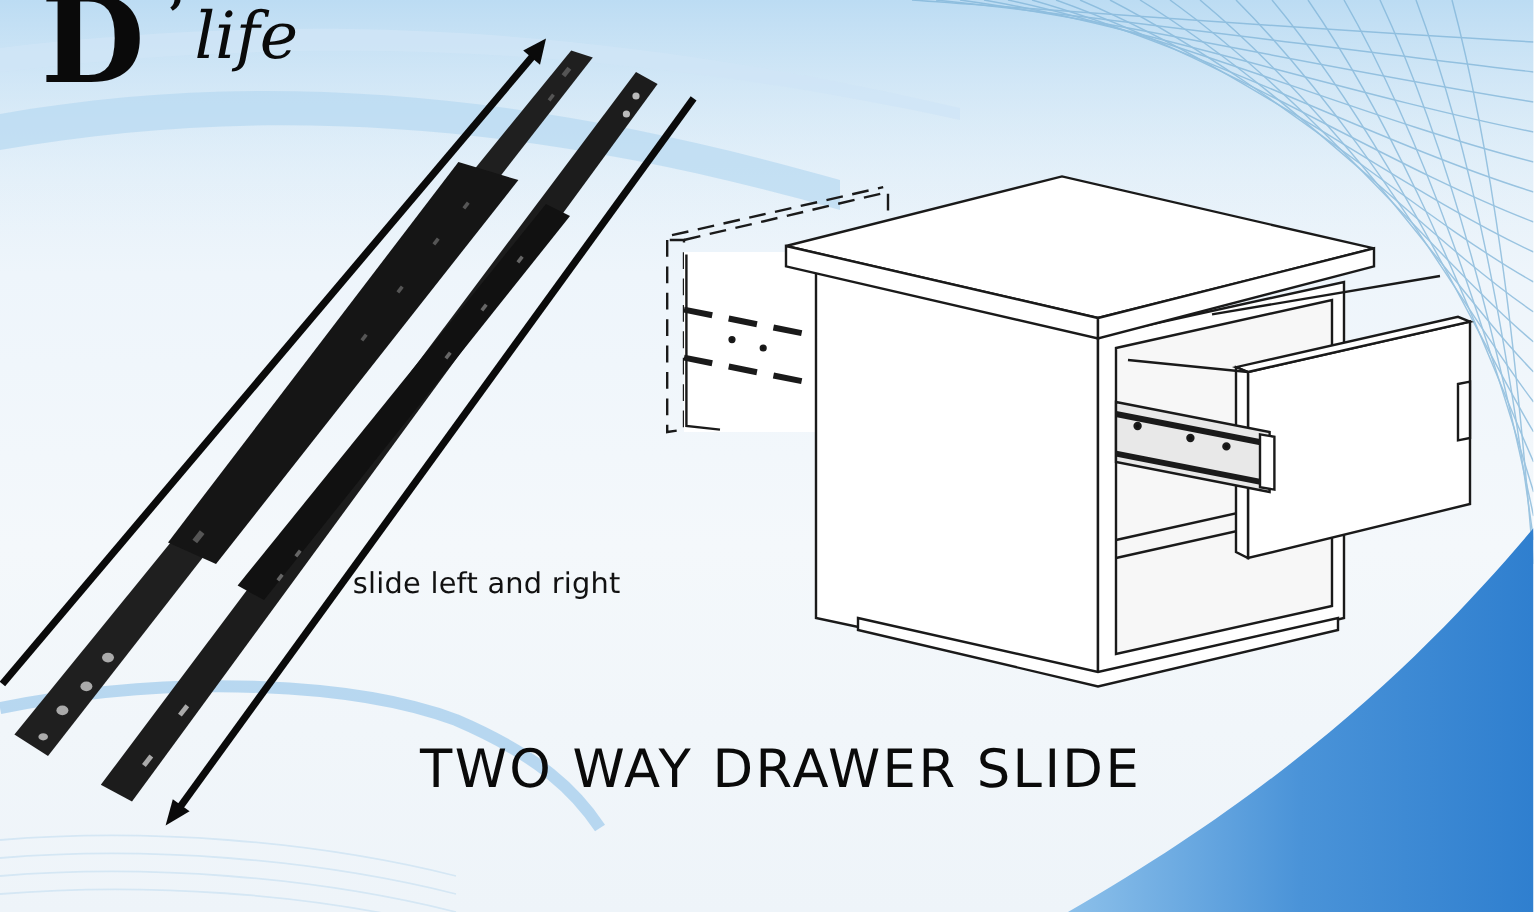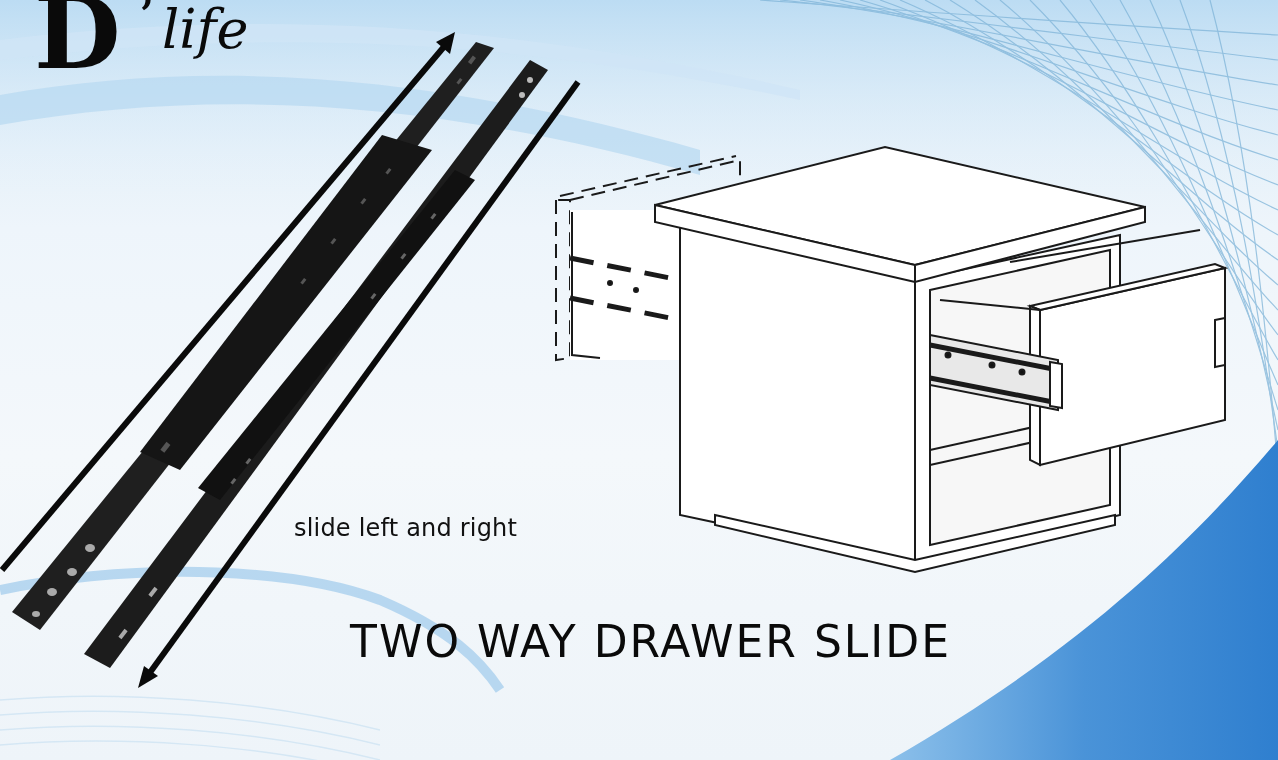--- a/index.html
+++ b/index.html
@@ -4,21 +4,21 @@
   <style>
     html, body { margin: 0; padding: 0; }
     body { width: 1278px; height: 760px; overflow: hidden; font-family: "DejaVu Sans", sans-serif; }
     .canvas { position: relative; width: 1278px; height: 760px; overflow: hidden;
       background: linear-gradient(180deg, #d6e9f6 0%, #eef5fb 30%, #f4f8fb 60%, #eef4f9 100%); }
     .bg-svg { position: absolute; left: 0; top: 0; width: 1278px; height: 760px; }
     .logo { position: absolute; left: 34px; top: -26px; }
     .logo-d { font-family: "DejaVu Serif", serif; font-weight: bold; font-size: 100px; color: #0a0a0a; letter-spacing: -2px; }
     .logo-life { position: absolute; left: 128px; top: 24px; font-family: "DejaVu Serif", serif; font-style: italic; font-size: 54px; color: #0a0a0a; }
     .logo-apos { position: absolute; left: 106px; top: 16px; font-family: "DejaVu Serif", serif; font-size: 40px; font-weight: bold; color: #0a0a0a; }
-    .caption { position: absolute; left: 294px; top: 514px; font-family: "DejaVu Sans", sans-serif; font-size: 24px; color: #111; letter-spacing: 0.2px; }
+    .caption { position: absolute; left: 294px; top: 472px; font-family: "DejaVu Sans", sans-serif; font-size: 24px; color: #111; letter-spacing: 0.2px; }
     .headline { position: absolute; left: 350px; top: 616px; font-family: "DejaVu Sans", sans-serif; font-size: 44px; color: #0a0a0a; letter-spacing: 2px; white-space: nowrap; }
     .art { position: absolute; left: 0; top: 0; width: 1278px; height: 760px; }
   </style>
 </head>
 <body>
 
 <div class="canvas">
 
   <svg class="bg-svg" viewBox="0 0 1278 760" xmlns="http://www.w3.org/2000/svg">
     <defs>

